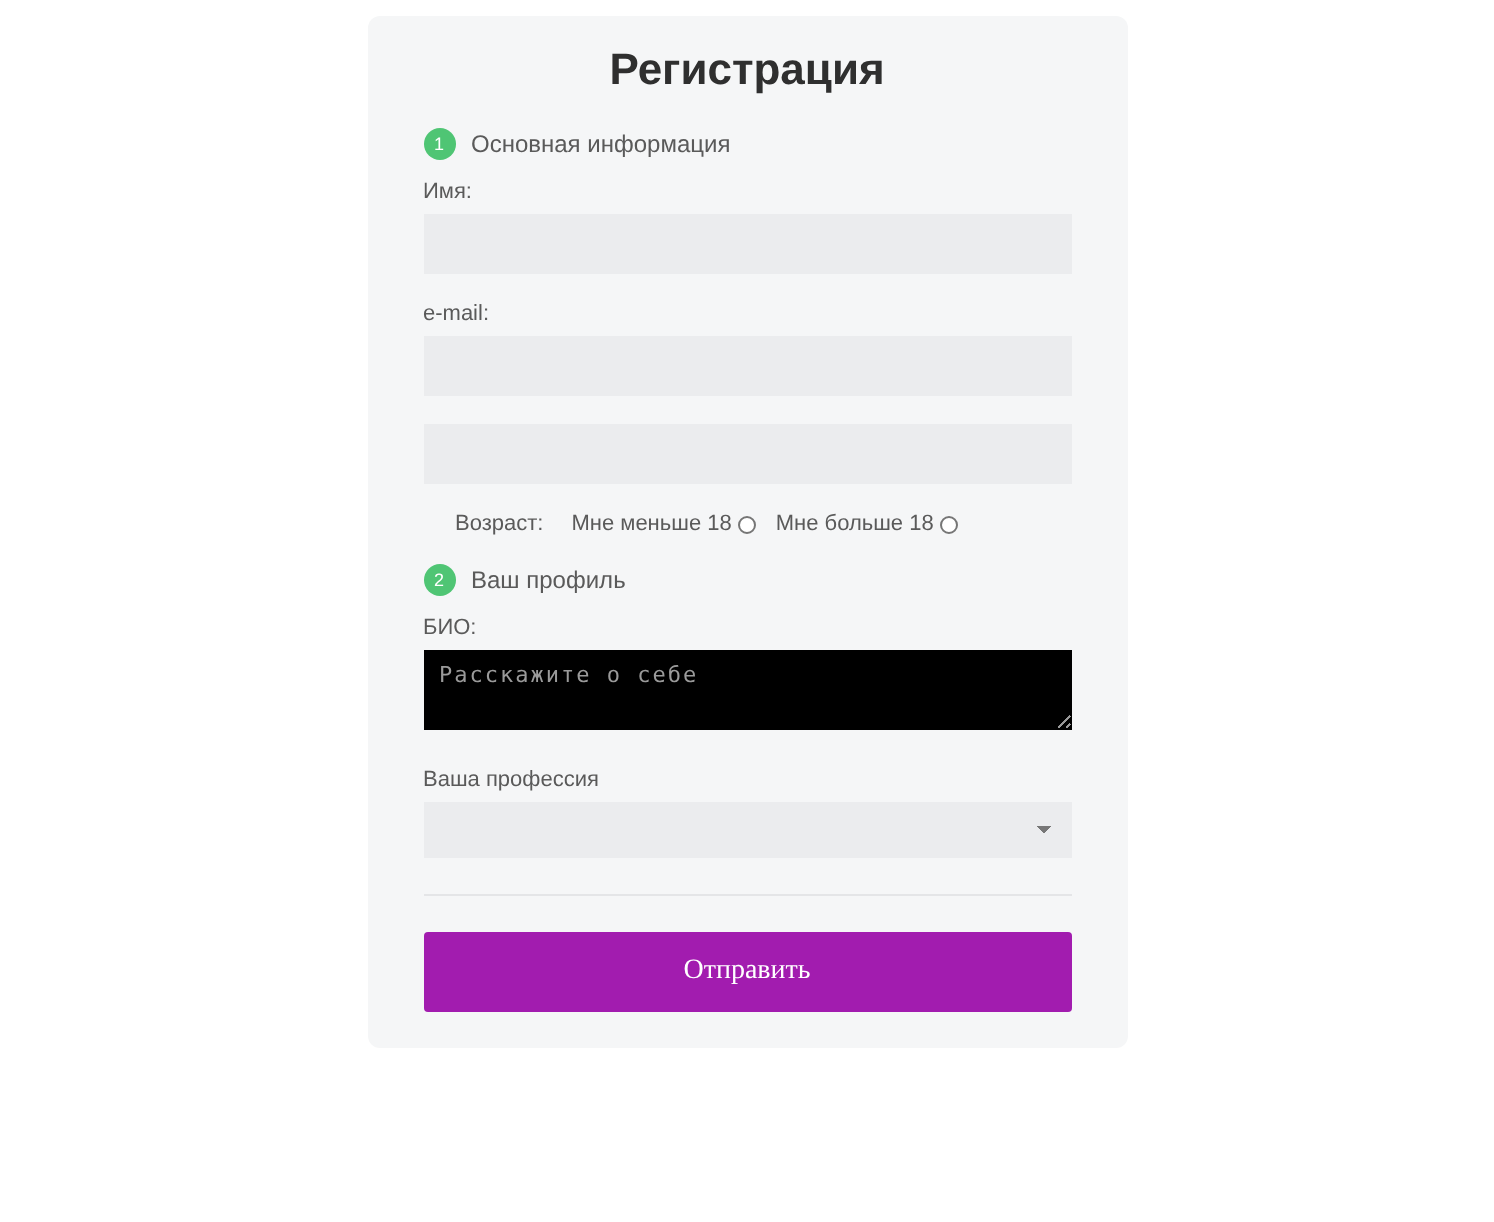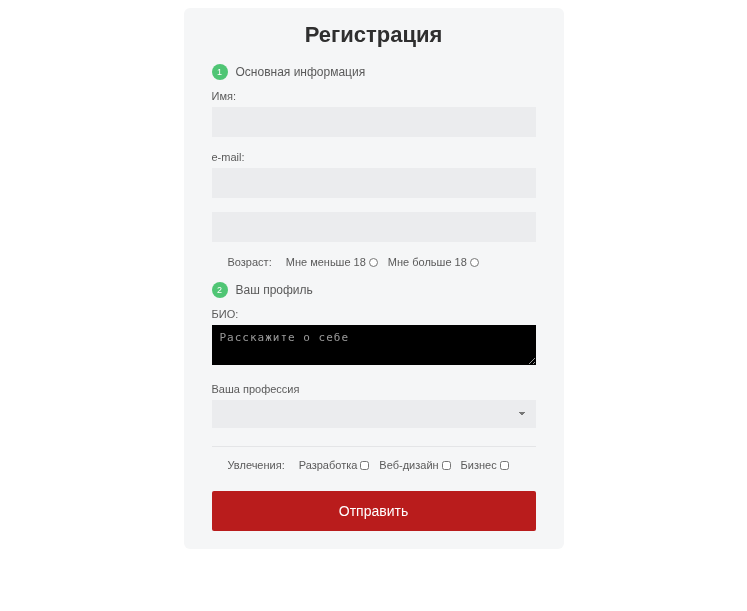--- a/index.html
+++ b/index.html
@@ -124,27 +124,28 @@
       accent-color: #888;
     }
     .separator {
       border: none;
       border-top: 1px solid #e4e5e7;
       margin: 4px 0 12px 0;
     }
     .submit-btn {
       width: 100%;
       height: 40px;
-      background: #b91c1c;
+      background: #a21caf;
       color: #ffffff;
       border: none;
       font-size: 14px;
       border-radius: 2px;
       cursor: pointer;
       margin-top: 6px;
+      font-family: Liberation Serif, serif;
     }
   </style>
 </head>
 <body>
 
 <div class="form-card">
 
   <h1 class="form-title">Регистрация</h1>
 
   
@@ -182,31 +183,16 @@
   <label class="field-label">БИО:</label>
   <textarea class="textarea-input" placeholder="Расскажите о себе" style=""></textarea>
 
   <label class="field-label">Ваша профессия</label>
   <select class="select-input">
     <option></option>
   </select>
 
   <hr class="separator">
 
-  <div class="inline-row">
-    <span class="row-label">Увлечения:</span>
-    <span class="inline-item">
-      <span class="opt-text">Разработка</span>
-      <input type="checkbox" style="">
-    </span>
-    <span class="inline-item">
-      <span class="opt-text">Веб-дизайн</span>
-      <input type="checkbox" style="">
-    </span>
-    <span class="inline-item">
-      <span class="opt-text">Бизнес</span>
-      <input type="checkbox" style="">
-    </span>
-  </div>
 
   <button class="submit-btn">Отправить</button>
 
 </div>
 
 </body></html>

